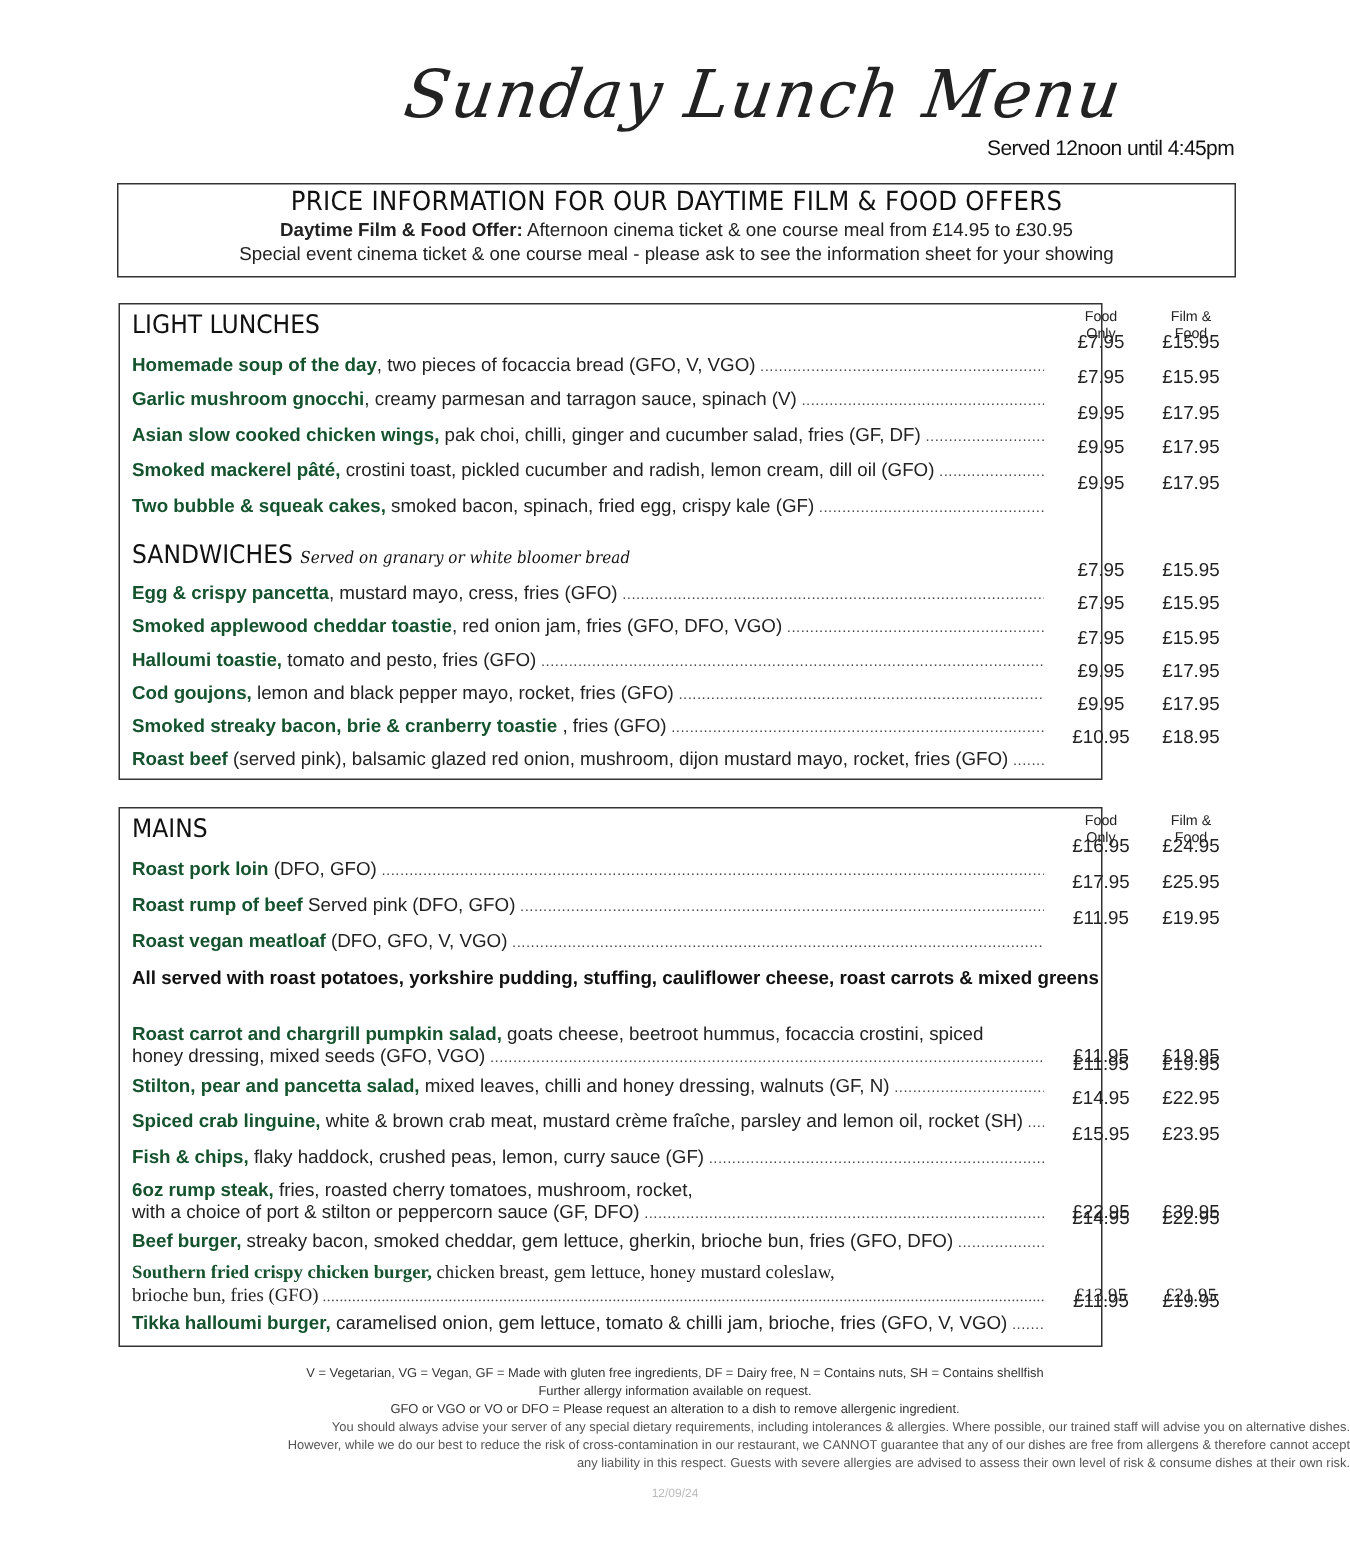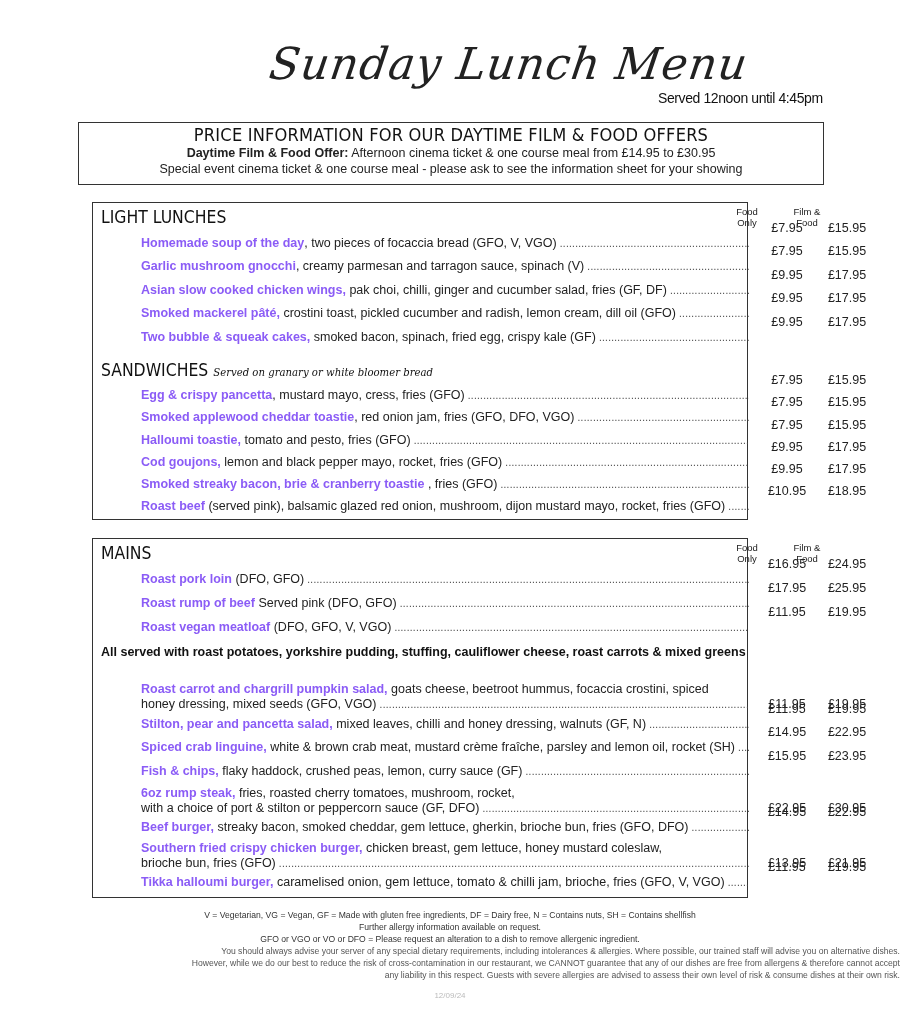--- a/index.html
+++ b/index.html
@@ -24,47 +24,47 @@
   }
   .infobox .heading {
     font-family: "DejaVu Sans", sans-serif; font-size: 17.5px; font-weight: normal;
     margin-top: 2px; letter-spacing: 0.2px; color: #111;
     transform: scaleX(0.93); transform-origin: center;
   }
   .infobox .line { font-size: 12.5px; line-height: 16px; color: #222; }
   .infobox .line b { font-weight: bold; }
 
   .section {
-    position: absolute; left: 92px; width: 656px;
+    position: absolute; left: 79px; width: 656px;
     border: 1.5px solid #333;
   }
   .sec-light { top: 202px; height: 318px; }
   .sec-mains { top: 538px; height: 360px; }
 
   .sec-head {
     position: absolute; left: 8px;
     font-family: "DejaVu Sans", sans-serif; font-size: 17px; color: #111;
     transform: scaleX(0.92); transform-origin: left;
   }
   .sec-head .sub { font-size: 11px; font-family: "DejaVu Serif", serif; font-style: italic; }
   .col-h {
     position: absolute; width: 50px; text-align: center;
     font-size: 9.5px; line-height: 11px; color: #222;
   }
   .col-food { left: 629px; }
   .col-film { left: 689px; }
 
   .row {
     position: absolute; left: 8px; width: 728px;
-    font-size: 12.5px; color: #222; line-height: 15px; margin-left: 40px;
+    font-size: 12.5px; color: #222; line-height: 15px;
   }
   .row .desc {
     position: absolute; left: 0; width: 608px; overflow: hidden; white-space: nowrap;
   }
-  .row .desc b { font-weight: bold; color: #8b5cf6; }
+  .row .desc b { font-weight: bold; color: #14532d; }
   .row .desc .lead::after {
     content: " ..............................................................................................................................................................................................................................";
     letter-spacing: 0.3px; color: #444; font-size: 10px;
   }
   .row .p1, .row .p2 {
     position: absolute; width: 56px; text-align: center; bottom: 0;
   }
   .row .p1 { left: 618px; }
   .row .p2 { left: 678px; }
 
@@ -216,21 +216,21 @@
   <div class="row" style="top:247px; height:30px;">
     <div class="desc"><b>6oz rump steak,</b><span> fries, roasted cherry tomatoes, mushroom, rocket,</span><br><span class="lead">with a choice of port &amp; stilton or peppercorn sauce (GF, DFO)</span></div>
     <span class="p1">£22.95</span>
     <span class="p2">£30.95</span>
   </div>
   <div class="row" style="top:281px;">
     <div class="desc"><b>Beef burger,</b><span class="lead"> streaky bacon, smoked cheddar, gem lettuce, gherkin, brioche bun, fries (GFO, DFO)</span></div>
     <span class="p1">£14.95</span>
     <span class="p2">£22.95</span>
   </div>
-  <div class="row" style="top:302px; height:30px;">
+  <div class="row" style="top:302px; height:30px;font-family:Liberation Serif, serif;">
     <div class="desc"><b>Southern fried crispy chicken burger,</b><span> chicken breast, gem lettuce, honey mustard coleslaw,</span><br><span class="lead">brioche bun, fries (GFO)</span></div>
     <span class="p1">£13.95</span>
     <span class="p2">£21.95</span>
   </div>
   <div class="row" style="top:336px;">
     <div class="desc"><b>Tikka halloumi burger,</b><span class="lead"> caramelised onion, gem lettuce, tomato &amp; chilli jam, brioche, fries (GFO, V, VGO)</span></div>
     <span class="p1">£11.95</span>
     <span class="p2">£19.95</span>
   </div>
 </div>

